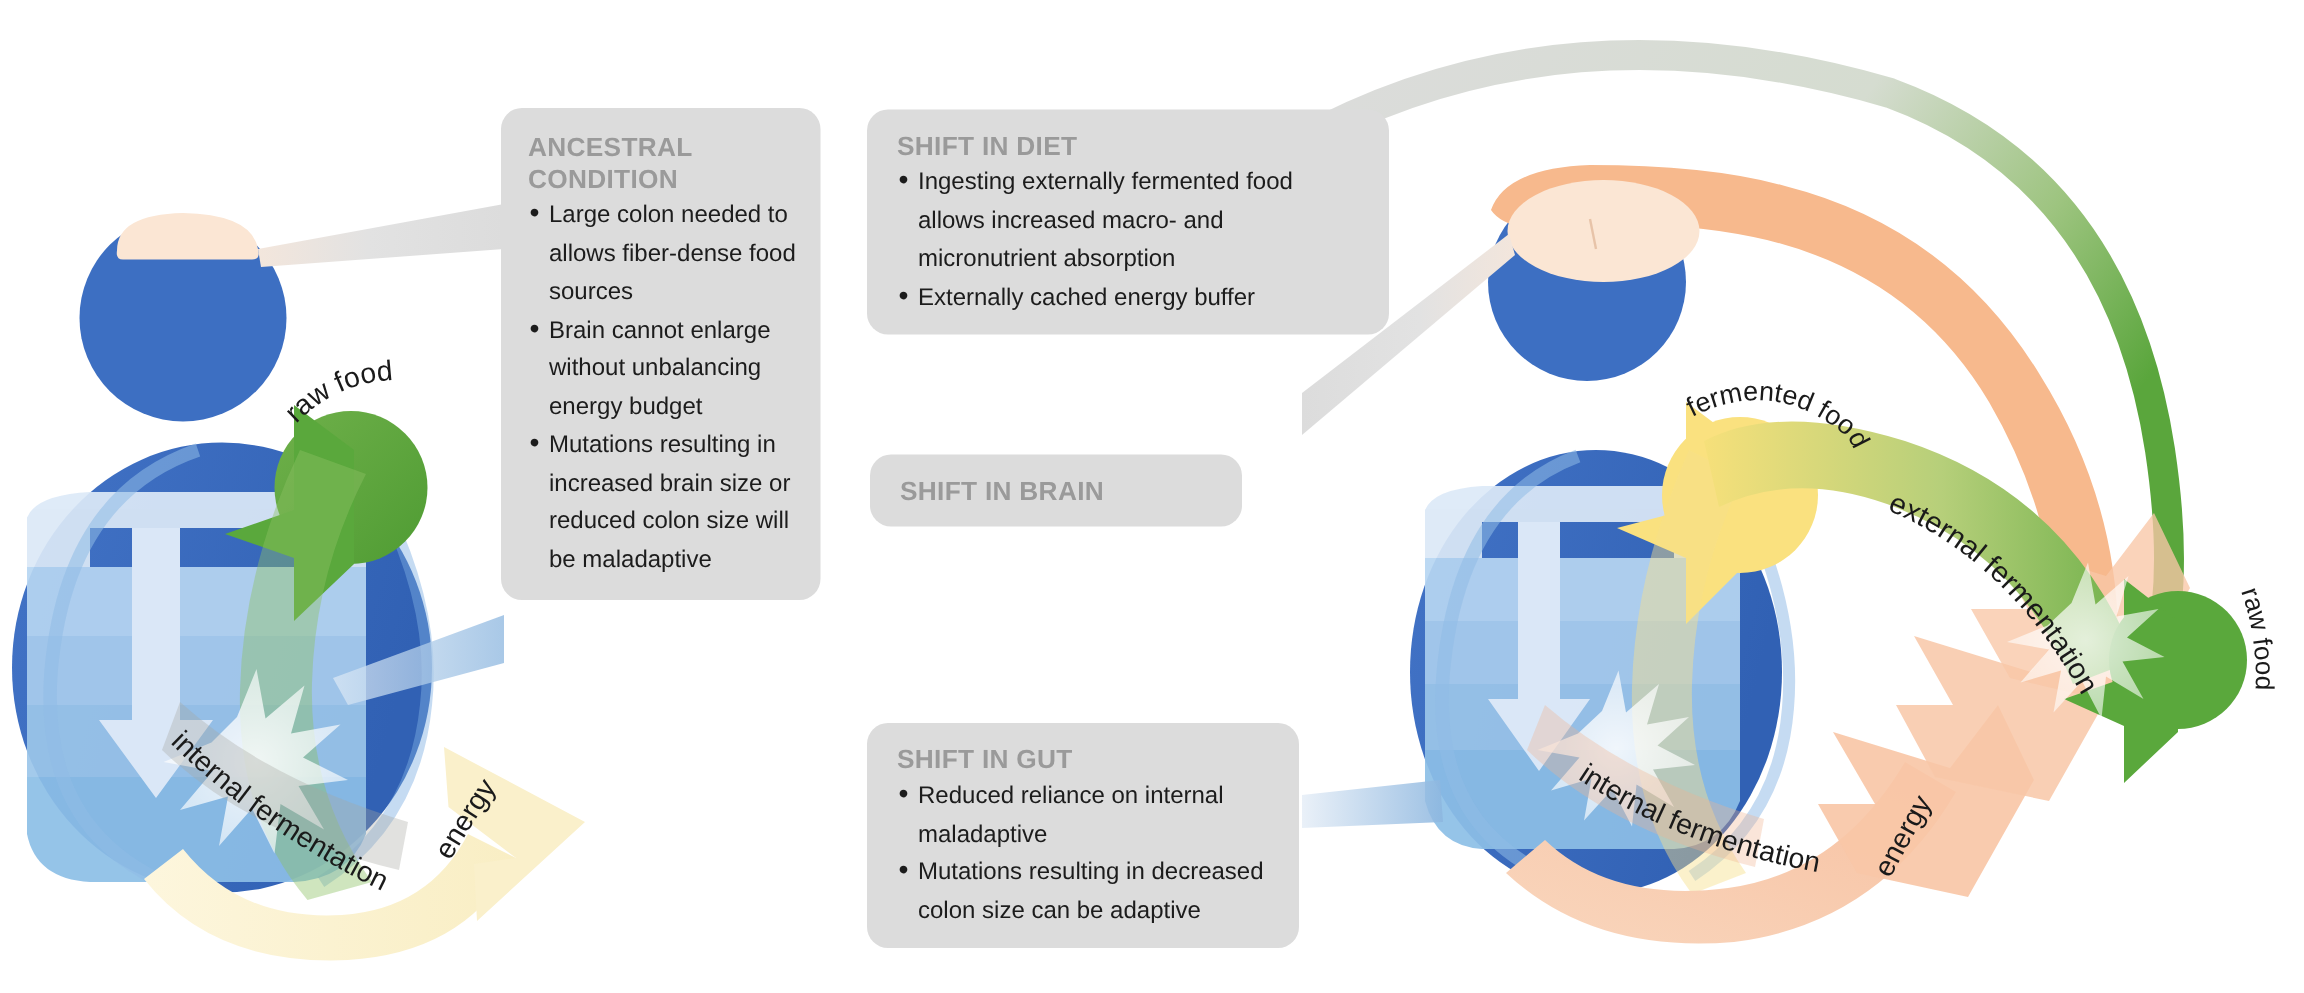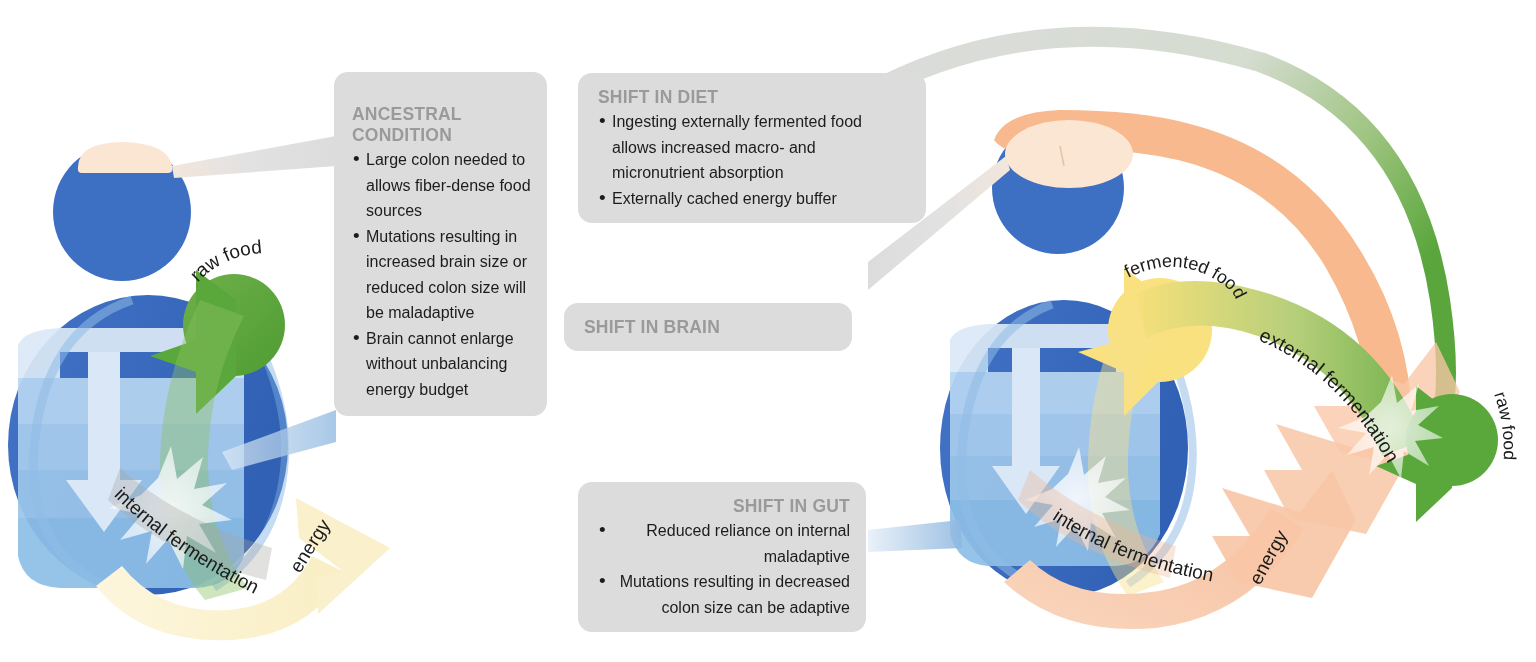--- a/index.html
+++ b/index.html
@@ -11,24 +11,24 @@
   .infobox{position:absolute;background:#dcdcdc;border-radius:14px;box-sizing:border-box;}
   .infobox .bx-title{color:#9a9a9a;font-weight:bold;font-size:17.5px;line-height:21px;
         letter-spacing:.2px;margin:0 0 1px 0;padding:0;}
   .infobox ul{list-style:none;margin:0;padding:0;}
   .infobox li{position:relative;padding-left:14px;color:#1c1c1c;font-size:16px;
         line-height:25.5px;margin:0;}
   .infobox li:before{content:"\2022";position:absolute;left:1px;top:-1px;
         color:#1c1c1c;font-size:19px;line-height:25.5px;}
   .bx-inner{padding:14px 16px 12px 20px;}
   #box-ancestral{left:334px;top:72px;width:213px;}
-  #box-ancestral .bx-inner{padding:16px 14px 14px 18px;margin-top:16px;}
+  #box-ancestral .bx-inner{padding:16px 14px 14px 18px;}
   #box-diet{left:578px;top:73px;width:348px;}
-  #box-brain{left:564px;top:303px;width:288px;}
-  #box-gut{left:578px;top:482px;width:288px;text-align:right;}
+  #box-brain{left:580px;top:303px;width:248px;}
+  #box-gut{left:578px;top:482px;width:288px;}
 </style>
 </head>
 <body>
 
 <div id="stage">
 
   <svg class="layer" viewBox="0 0 1536 662">
     <defs>
       <linearGradient id="gradGreenFood" x1="0" y1="0" x2="1" y2="1">
         <stop offset="0" stop-color="#6fb04a"></stop>
@@ -233,22 +233,22 @@
   </svg>
 
   <div class="infobox" id="box-ancestral">
     <div class="bx-inner">
       <div class="bx-title">
         <span>ANCESTRAL</span><br>
         <span>CONDITION</span>
       </div>
       <ul>
         <li>Large colon needed to allows fiber-dense food sources</li>
+        <li>Brain cannot enlarge without unbalancing energy budget</li>
         <li>Mutations resulting in increased brain size or reduced colon size will be maladaptive</li>
-        <li>Brain cannot enlarge without unbalancing energy budget</li>
       </ul>
     </div>
   </div>
 
   <div class="infobox" id="box-diet">
     <div class="bx-inner">
       <div class="bx-title">SHIFT IN DIET</div>
       <ul>
         <li>Ingesting externally fermented food allows increased macro- and micronutrient absorption</li>
         <li>Externally cached energy buffer</li>

